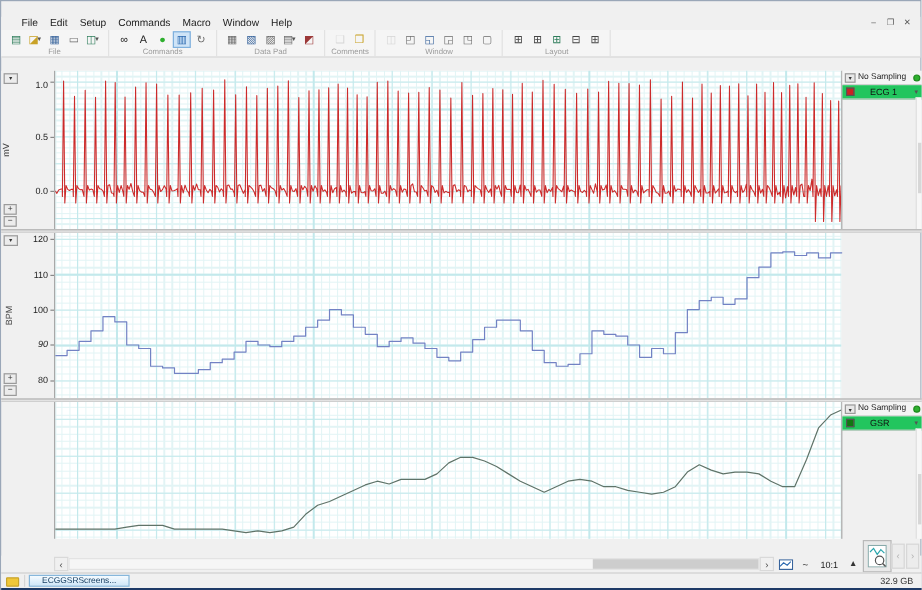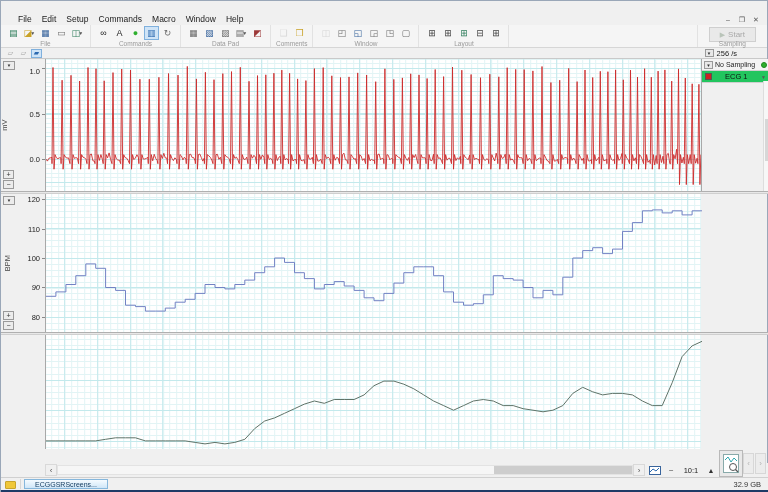--- a/index.html
+++ b/index.html
@@ -232,42 +232,22 @@
           </span>
           <span class="tbtn">
             <span style="color: rgb(68, 68, 68);">⊟</span>
           </span>
           <span class="tbtn">
             <span style="color: rgb(68, 68, 68);">⊞</span>
           </span>
         </div>
         <div class="tlabel">Layout</div>
       </div>
-      <div class="tgroup sampling">
-        <div class="ticons">
-          <span class="startbtn">
-            <span class="sg">▶</span>
-            <span>Start</span>
-          </span>
-        </div>
-        <div class="tlabel">Sampling</div>
-      </div>
     </div>
 
-  <div class="ratebar">
-    <span class="modes" id="mode-icons">
-        <span class="mbtn" style="color: rgb(160, 160, 160);">▱</span>
-        <span class="mbtn" style="color: rgb(160, 160, 160);">▱</span>
-        <span class="mbtn pressed" style="color: rgb(45, 106, 176);">▰</span>
-      </span>
-    <span class="ratewrap">
-      <span class="minidrop">▼</span>
-      <span>256 /s</span>
-    </span>
-  </div>
 
   <div id="channels">
       <div class="channel" style="top: 58px; height: 132px;">
         <div class="gutter">
           <div class="axdrop">▼</div>
           <div class="unitlbl">mV</div>
           <div class="ytick" style="top: 12px;">1.0</div>
           <div class="ydash" style="top: 9.10345px;"></div>
           <div class="ytick" style="top: 54.6207px;">0.5</div>
           <div class="ydash" style="top: 54.6207px;"></div>
@@ -318,20 +298,35 @@
           <svg width="656" height="138" viewBox="0 0 656 138">
             <path fill="none" stroke="#7282c4" stroke-width="1" stroke-linejoin="round" d="M0,102.3L9.9,102.3L9.9,97.9L19.9,97.9L19.9,90.5L29.8,90.5L29.8,81.7L39.8,81.7L39.8,69.9L49.7,69.9L49.7,74.3L59.6,74.3L59.6,93.5L69.6,93.5L69.6,96.4L79.5,96.4L79.5,111.2L89.5,111.2L89.5,112.6L99.4,112.6L99.4,117.1L109.3,117.1L109.3,117.1L119.3,117.1L119.3,114.1L129.2,114.1L129.2,108.2L139.2,108.2L139.2,105.3L149.1,105.3L149.1,99.4L159.0,99.4L159.0,90.5L169.0,90.5L169.0,93.5L178.9,93.5L178.9,94.9L188.8,94.9L188.8,90.5L198.8,90.5L198.8,86.1L208.7,86.1L208.7,78.7L218.7,78.7L218.7,72.8L228.6,72.8L228.6,64.0L238.5,64.0L238.5,68.4L248.5,68.4L248.5,78.7L258.4,78.7L258.4,84.6L268.4,84.6L268.4,94.9L278.3,94.9L278.3,90.5L288.2,90.5L288.2,87.6L298.2,87.6L298.2,92.0L308.1,92.0L308.1,96.4L318.1,96.4L318.1,103.8L328.0,103.8L328.0,106.7L337.9,106.7L337.9,99.4L347.9,99.4L347.9,89.1L357.8,89.1L357.8,78.7L367.8,78.7L367.8,72.8L377.7,72.8L377.7,72.8L387.6,72.8L387.6,81.7L397.6,81.7L397.6,97.9L407.5,97.9L407.5,108.2L417.5,108.2L417.5,111.2L427.4,111.2L427.4,109.7L437.3,109.7L437.3,100.8L447.3,100.8L447.3,81.7L457.2,81.7L457.2,84.6L467.2,84.6L467.2,86.1L477.1,86.1L477.1,93.5L487.0,93.5L487.0,103.8L497.0,103.8L497.0,96.4L506.9,96.4L506.9,100.8L516.8,100.8L516.8,83.2L526.8,83.2L526.8,64.0L536.7,64.0L536.7,56.6L546.7,56.6L546.7,53.7L556.6,53.7L556.6,59.6L566.5,59.6L566.5,55.1L576.5,55.1L576.5,37.4L586.4,37.4L586.4,28.6L596.4,28.6L596.4,16.8L606.3,16.8L606.3,15.9L616.2,15.9L616.2,18.9L626.2,18.9L626.2,16.8L636.1,16.8L636.1,20.9L646.1,20.9L646.1,16.8L656,16.8"></path>
           </svg>
         </div>
       </div>
       <div class="channel" style="top: 334px; height: 114px;">
         <div class="plot g2">
           <svg width="656" height="114" viewBox="0 0 656 114">
             <path fill="none" stroke="#5f7368" stroke-width="1" stroke-linejoin="round" d="M0,105.9L9.9,105.9L19.9,105.9L29.8,105.9L39.8,105.9L49.7,105.9L59.6,104.3L69.6,102.8L79.5,102.8L89.5,102.8L99.4,105.9L109.3,105.9L119.3,105.9L129.2,105.9L139.2,105.9L149.1,107.4L159.0,108.9L169.0,107.4L178.9,108.9L188.8,107.4L198.8,104.3L208.7,93.6L218.7,86.0L228.6,82.9L238.5,78.3L248.5,73.7L258.4,69.1L268.4,66.0L278.3,68.3L288.2,64.5L298.2,64.5L308.1,64.5L318.1,59.9L328.0,50.7L337.9,46.1L347.9,46.1L357.8,49.2L367.8,53.8L377.7,59.9L387.6,66.0L397.6,70.6L407.5,75.2L417.5,70.6L427.4,66.0L437.3,64.5L447.3,66.0L457.2,70.6L467.2,70.6L477.1,73.7L487.0,75.2L497.0,76.8L506.9,75.2L516.8,70.6L526.8,58.4L536.7,52.3L546.7,56.8L556.6,59.9L566.5,58.4L576.5,58.4L586.4,59.9L596.4,66.0L606.3,70.6L616.2,70.6L626.2,47.7L636.1,21.6L646.1,10.9L656.0,6.3"></path>
           </svg>
+        </div>
+        <div class="panel">
+          <div class="samprow">
+            <span class="minidrop">▼</span>
+            <span class="samptext">No Sampling</span>
+            <span class="gdot" style="background: rgb(46, 175, 46);"></span>
+          </div>
+          <div class="chanrow">
+            <span class="swatch" style="background: rgb(17, 119, 17);"></span>
+            <span class="chname">GSR</span>
+            <span class="chandrop">▼</span>
+          </div>
+          <div class="vscroll">
+            <div class="vthumb"></div>
+          </div>
         </div>
       </div>
     </div>
   <div class="chsplit" style="top:190px;"></div>
   <div class="chsplit" style="top:331px;"></div>
 
 
   <div class="scrollrow">
     <span class="sarr" style="left:44px;">‹</span>
     <span class="strack">

